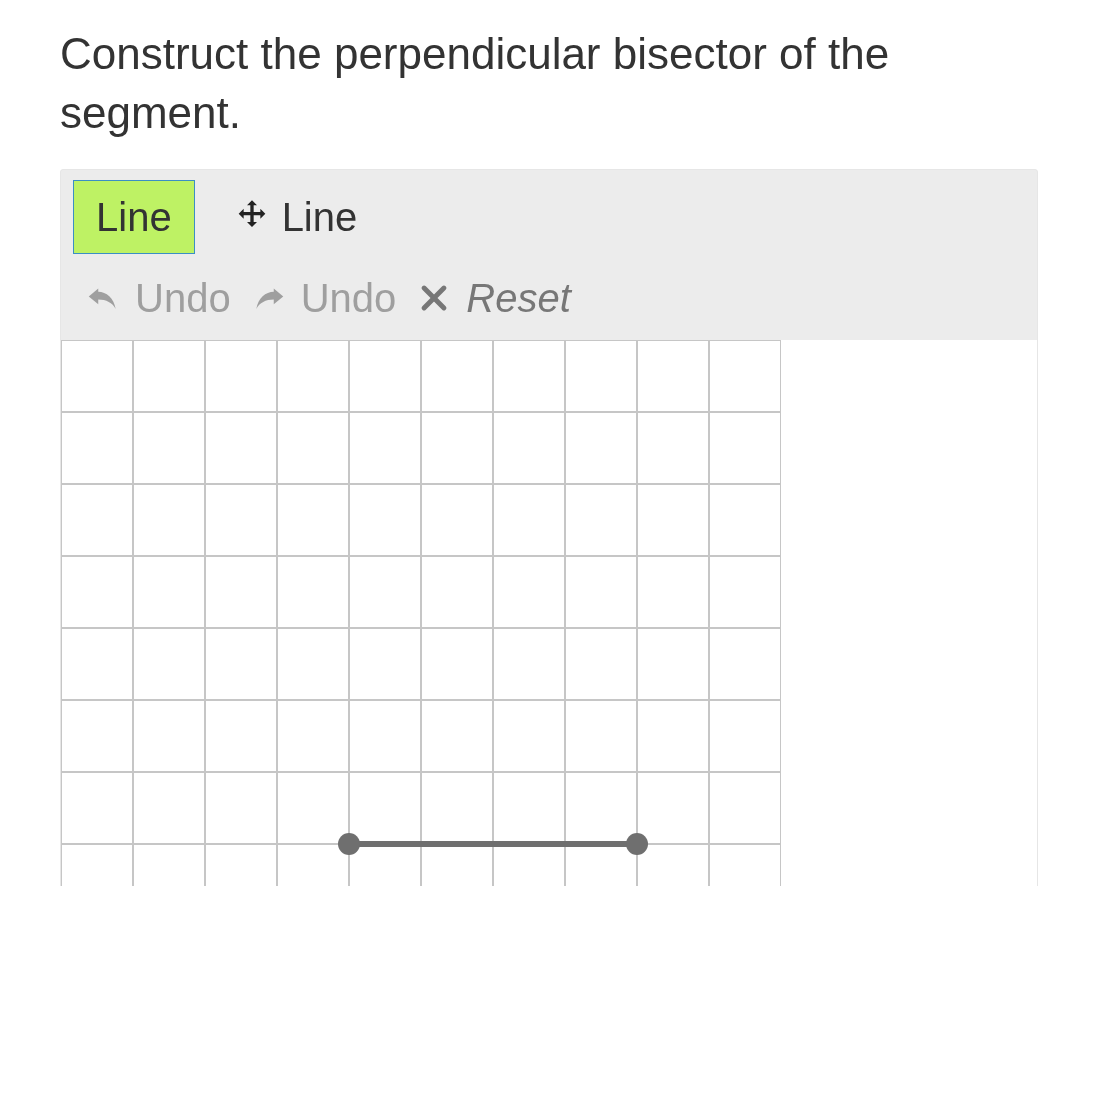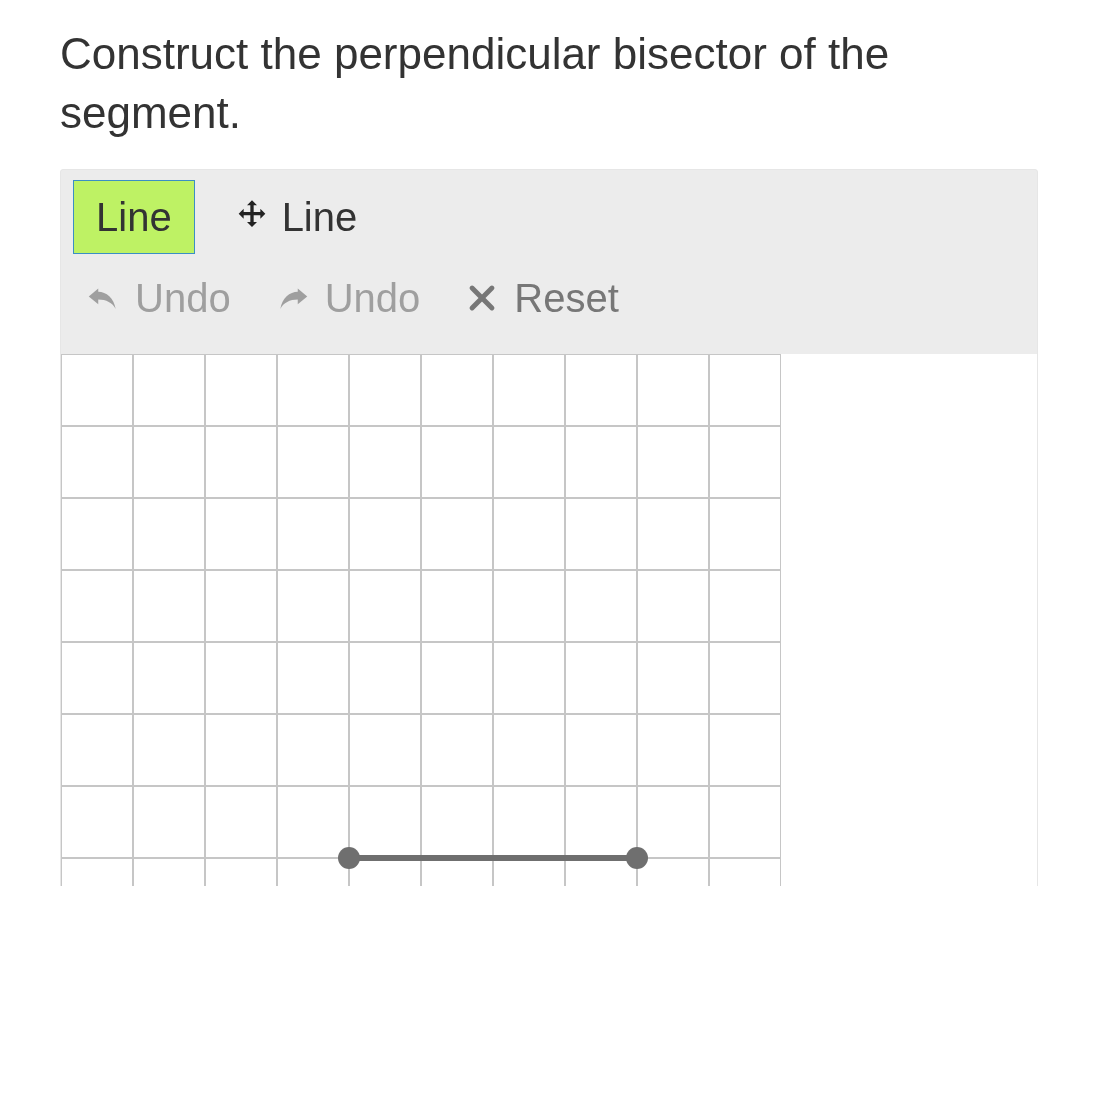--- a/index.html
+++ b/index.html
@@ -55,34 +55,34 @@
     display: inline-flex;
     align-items: center;
     justify-content: center;
     width: 40px;
     height: 40px;
     color: #333;
   }
   .action-row {
     display: flex;
     align-items: center;
-    padding: 18px 18px 36px 22px;
-    gap: 42px;
+    padding: 18px 18px 22px 22px;
+    gap: 18px;
   }
   .action-btn {
     display: inline-flex;
     align-items: center;
     gap: 12px;
     font-size: 40px;
     line-height: 1;
     cursor: pointer;
     user-select: none;
     color: #9f9f9f;
   }
-  .action-btn.enabled { color: #777; }
+  .action-btn.enabled { color: #777; font-style: italic; }
   .action-btn .icon {
     display: inline-flex;
     align-items: center;
     justify-content: center;
     width: 40px;
     height: 40px;
   }
   .canvas-wrap {
     background: #fff;
   }

